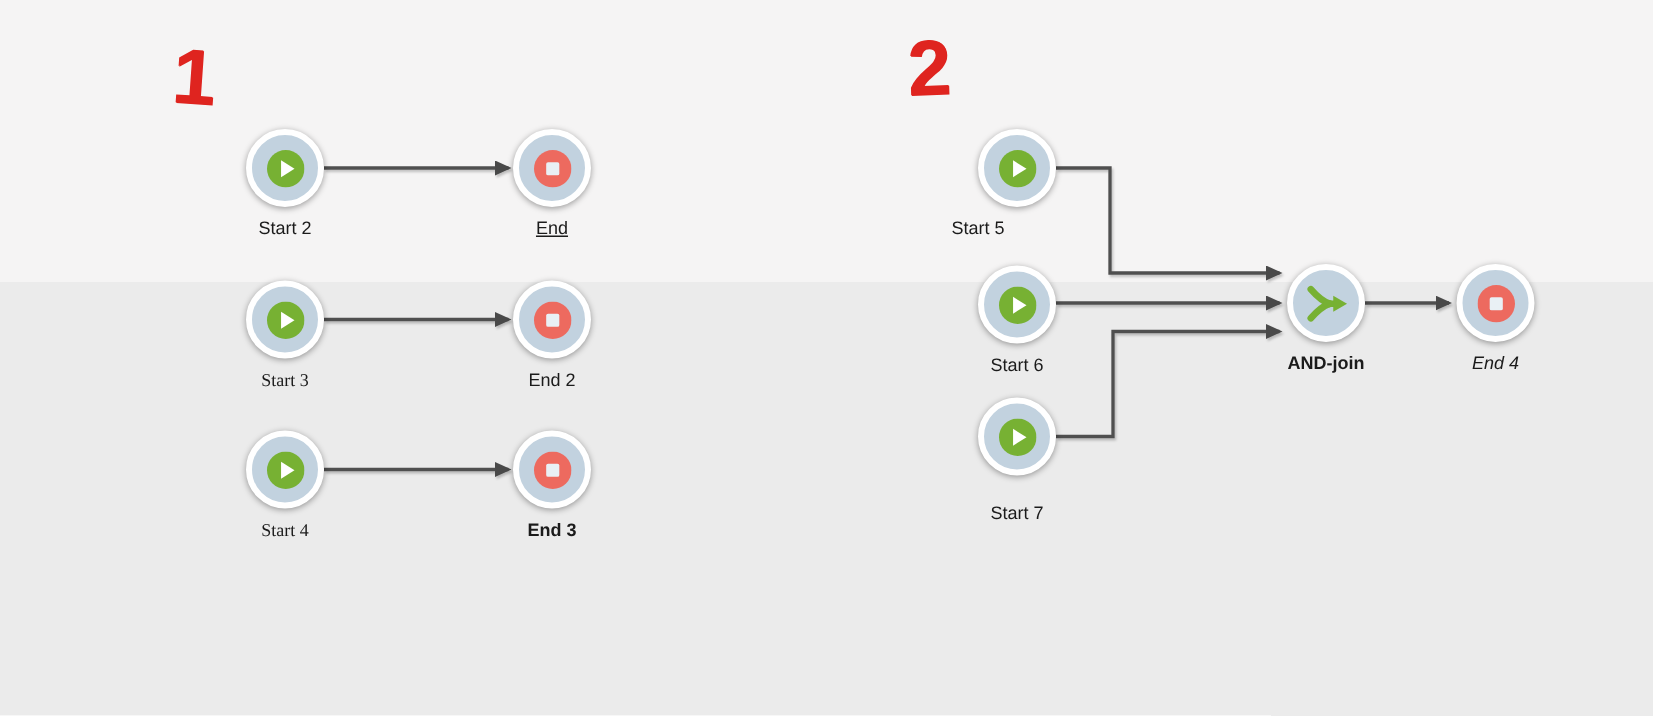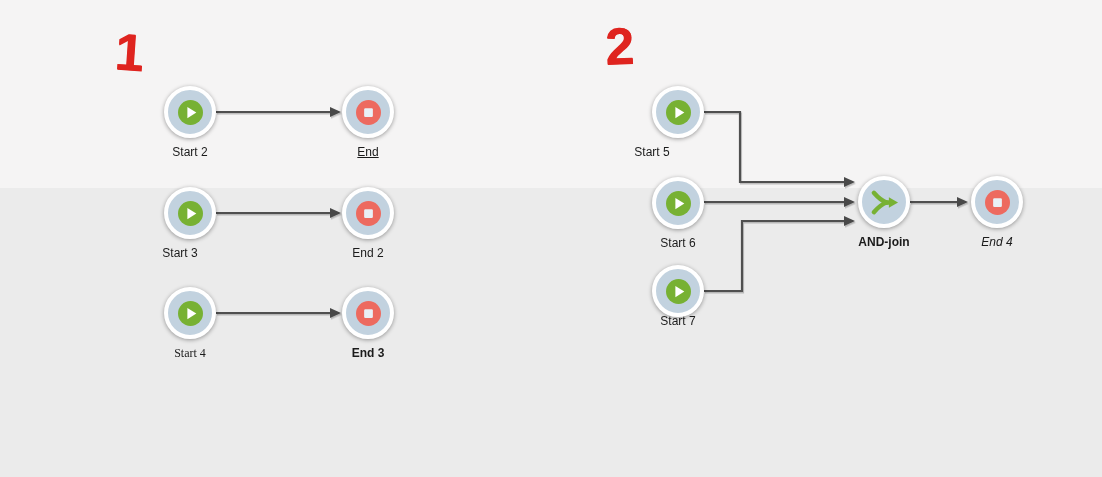--- a/index.html
+++ b/index.html
@@ -85,21 +85,21 @@
   <div class="label" style="left:368px; top:145px;text-decoration:underline;">End</div>
 
   <div class="node" style="left:164px; top:187px;">
     <span class="icon">
       <svg width="25" height="25" viewBox="0 0 24 24">
         <circle cx="12" cy="12" r="12" fill="#77b133"></circle>
         <path d="M9 6.6 L17.6 12 L9 17.4 Z" fill="#ffffff"></path>
       </svg>
     </span>
   </div>
-  <div class="label" style="left:180px; top:246px;">Start 3</div>
+  <div class="label" style="left:190px; top:246px;font-family:Liberation Serif, serif;">Start 3</div>
 
   <div class="node" style="left:342px; top:187px;">
     <span class="icon">
       <svg width="25" height="25" viewBox="0 0 24 24">
         <circle cx="12" cy="12" r="12" fill="#ed6a5f"></circle>
         <rect x="7.8" y="7.8" width="8.4" height="8.4" rx="1.2" fill="#e9f0f5"></rect>
       </svg>
     </span>
   </div>
   <div class="label" style="left:368px; top:246px;">End 2</div>
@@ -145,21 +145,21 @@
   <div class="label" style="left:678px; top:236px;">Start 6</div>
 
   <div class="node" style="left:652px; top:265px;">
     <span class="icon">
       <svg width="25" height="25" viewBox="0 0 24 24">
         <circle cx="12" cy="12" r="12" fill="#77b133"></circle>
         <path d="M9 6.6 L17.6 12 L9 17.4 Z" fill="#ffffff"></path>
       </svg>
     </span>
   </div>
-  <div class="label" style="left:678px; top:314px;">Start 7</div>
+  <div class="label" style="left:678px; top:335px;">Start 7</div>
 
   <div class="node" style="left:858px; top:176px;">
     <span class="icon">
       <svg width="33" height="29" viewBox="0 0 34 30">
         <g fill="none" stroke-width="4.6" stroke-linecap="round" stroke="#77b133">
           <path d="M6 5 Q13 13 19 15"></path>
           <path d="M6 25 Q13 17 19 15"></path>
           <path d="M17 15 L22 15"></path>
         </g>
         <polygon points="21.5,9.5 31,15 21.5,20.5" fill="#77b133"></polygon>

